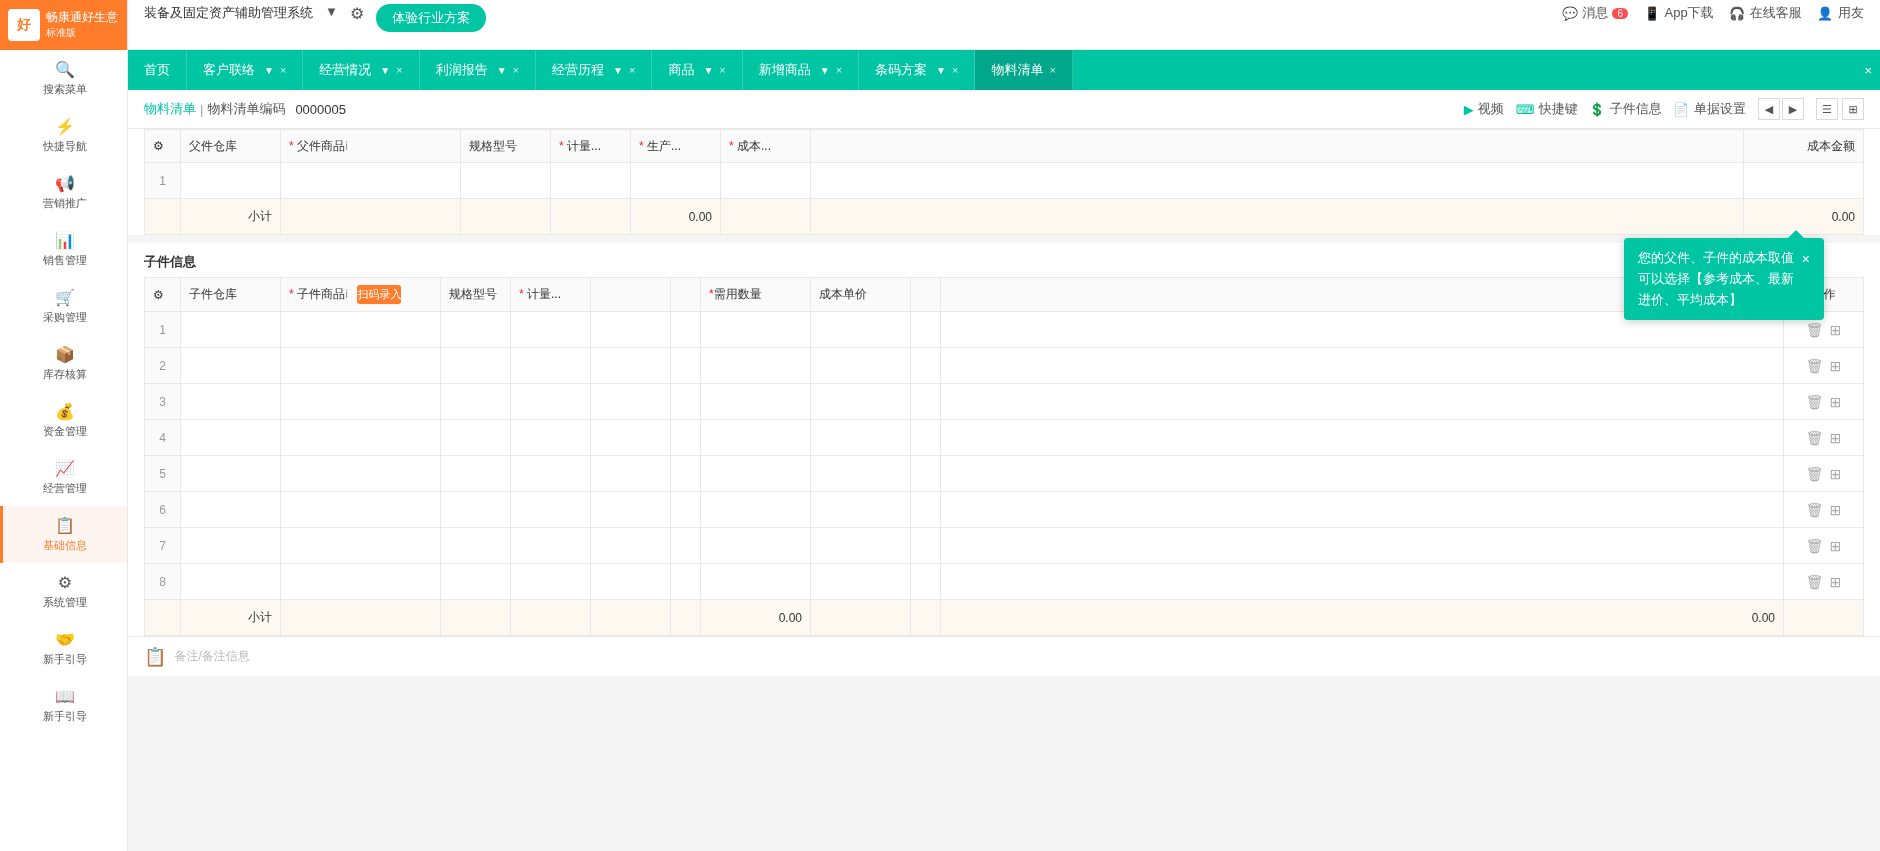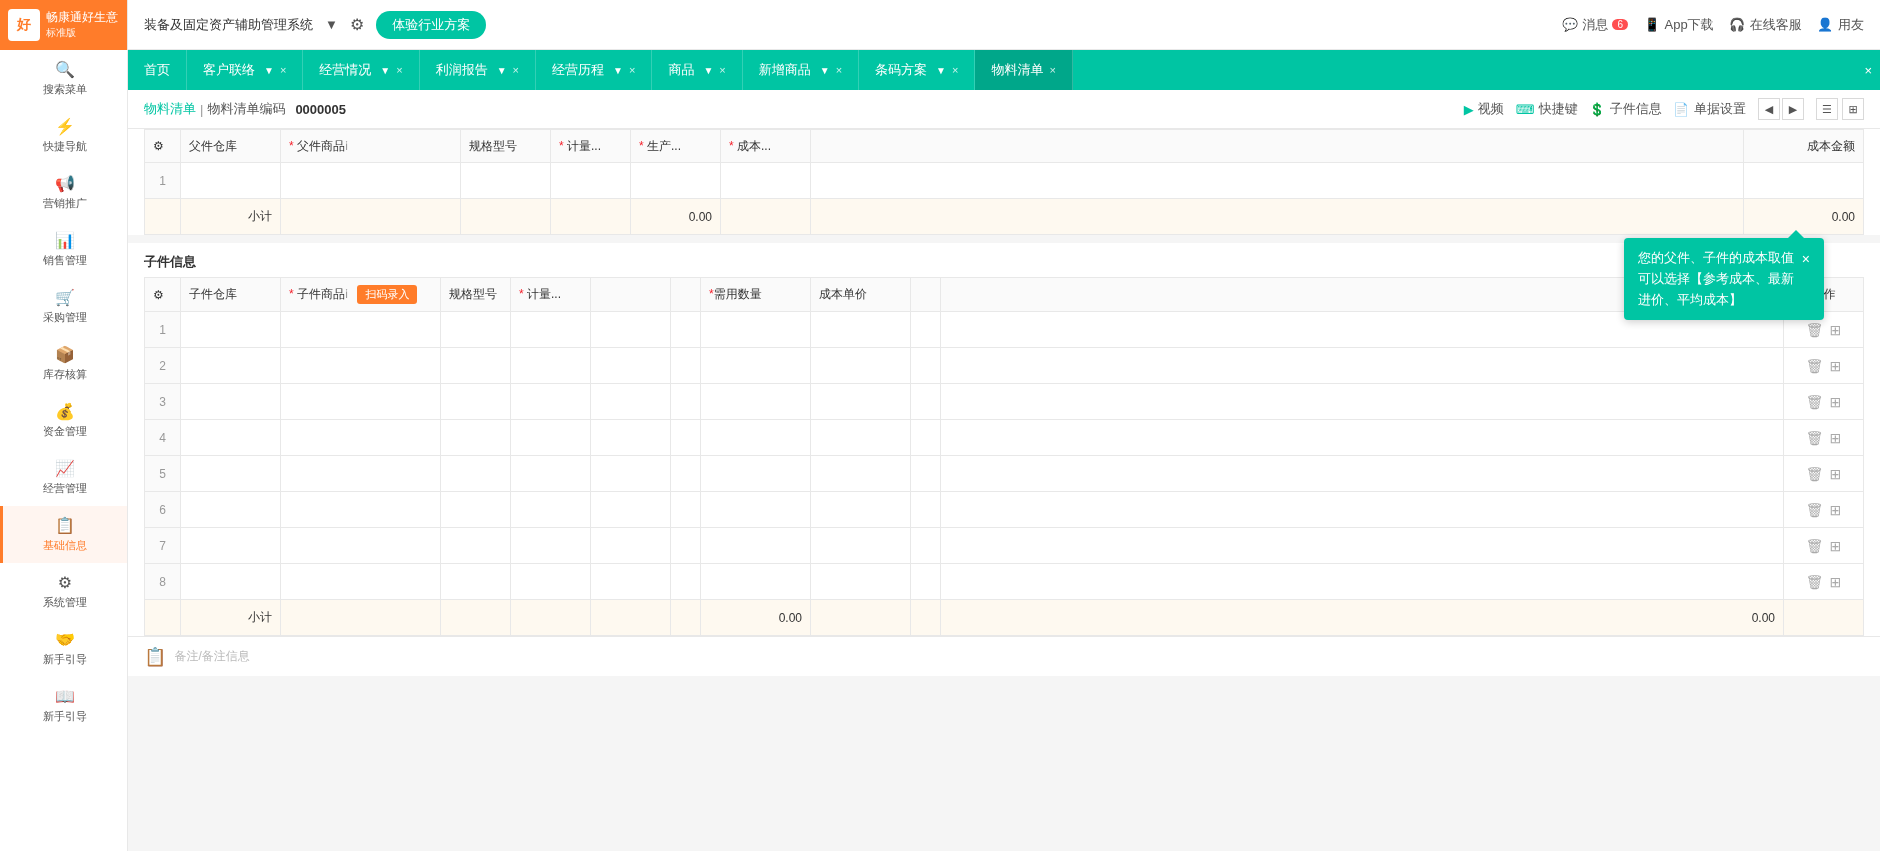--- a/index.html
+++ b/index.html
@@ -48,22 +48,22 @@
     .sidebar-item-label { font-size: 11px; text-align: center; }
 
     
     .main { flex: 1; display: flex; flex-direction: column; overflow: hidden; }
 
     
     .topbar {
       background: #fff;
       height: 50px;
       display: flex;
-      align-items: center;
-      padding: 12px 16px;
+      align-items: flex-start;
+      padding: 4px 16px;
       border-bottom: 1px solid #e8e8e8;
       gap: 12px;
     }
     .topbar-system-btn {
       background: #00c5a3;
       color: #fff;
       border: none;
       border-radius: 14px;
       padding: 5px 16px;
       cursor: pointer;
@@ -161,21 +161,21 @@
     }
     .subtotal-row .subtotal-label { text-align: right; }
     .subtotal-row .subtotal-value { text-align: right; font-weight: 500; }
 
     
     .scan-btn {
       background: #ff7c2a;
       color: #fff;
       border: none;
       border-radius: 3px;
-      padding: 2px 8px;
+      padding: 2px 0;
       font-size: 12px;
       cursor: pointer;
       font-family: Liberation Mono, monospace;
     }
 
     
     .action-icons { display: flex; gap: 6px; justify-content: center; }
     .action-icon { color: #aaa; cursor: pointer; font-size: 14px; }
 
     
@@ -358,21 +358,21 @@
     <div style="margin-left: auto; padding-right: 8px; color: #fff; cursor: pointer;">×</div>
   </div>
 
   <div class="content">
 
     <div class="page-header">
       <div class="page-breadcrumb">
         <span style="cursor:pointer; color:#00c5a3;">物料清单</span>
         <span class="page-breadcrumb-sep">|</span>
         <span>物料清单编码</span>
-        <span style="font-weight:700; color:#333; margin-left:6px;">0000005</span>
+        <span style="font-weight:400; color:#333; margin-left:6px;">0000005</span>
       </div>
       <div class="page-actions">
         <div class="page-action">
           <span class="page-action-icon">▶</span>
           <span>视频</span>
         </div>
         <div class="page-action">
           <span class="page-action-icon">⌨</span>
           <span>快捷键</span>
         </div>

